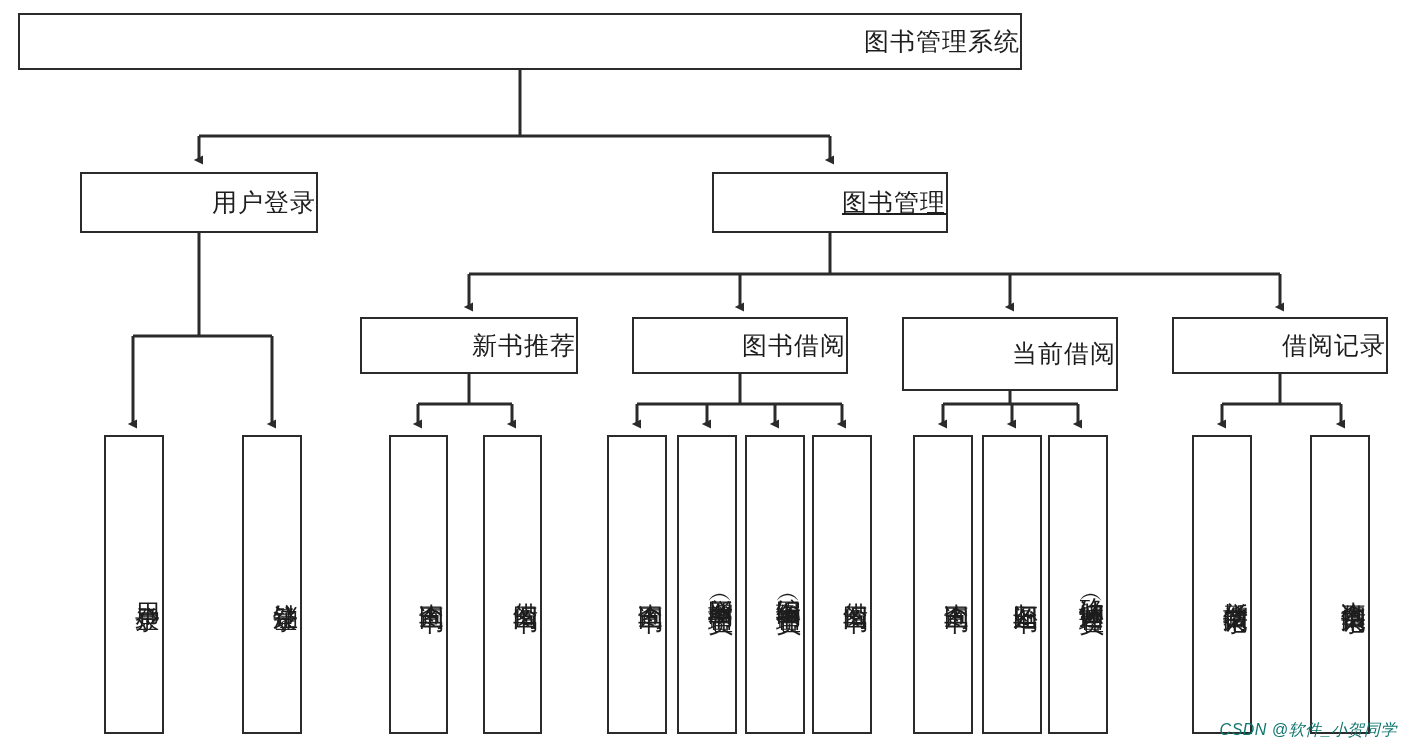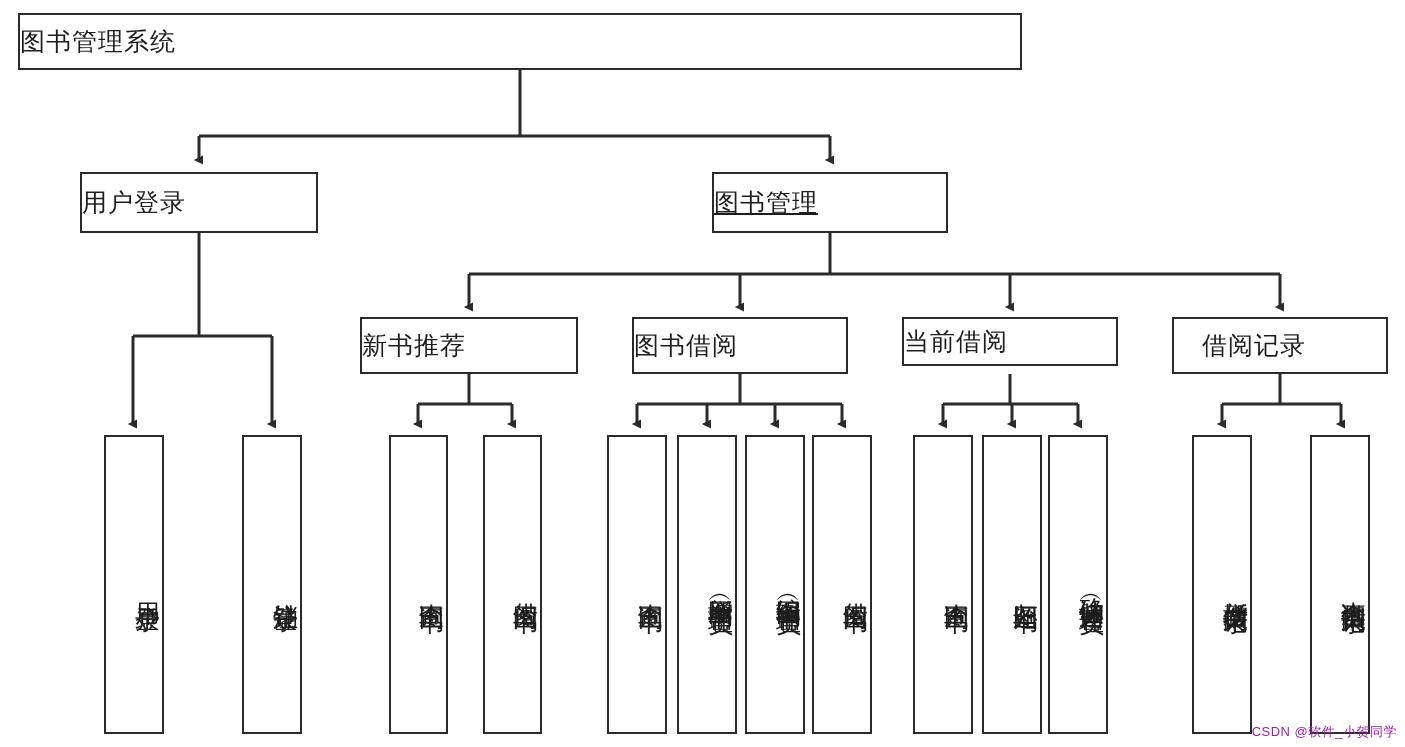--- a/index.html
+++ b/index.html
@@ -26,21 +26,21 @@
     height: 747px;
     pointer-events: none;
   }
   .node {
     position: absolute;
     box-sizing: border-box;
     border: 2px solid #2b2b2b;
     background: #ffffff;
     display: flex;
     align-items: center;
-    justify-content: flex-start;
+    justify-content: flex-end;
     color: #1d1d1d;
     z-index: 2;
   }
   .node.horiz {
     font-size: 25px;
     letter-spacing: 1px;
     line-height: 1.1;
   }
   .node.vert {
     writing-mode: vertical-rl;
@@ -53,25 +53,26 @@
     justify-content: center;
   }
   .node .label {
     display: block;
     white-space: pre-line;
   }
   #watermark {
     position: absolute;
     right: 8px;
     bottom: 6px;
-    font-size: 13px;
-    color: #a21caf;
+    font-size: 16px;
+    color: #0f766e;
     letter-spacing: 0.5px;
     z-index: 3;
     white-space: nowrap;
+    font-style: italic;
   }
 </style>
 </head>
 <body>
 
 <div id="canvas">
 
   <svg id="edges" viewBox="0 0 1405 747" xmlns="http://www.w3.org/2000/svg">
     <defs>
       <marker id="arrow" markerWidth="10" markerHeight="10" refX="5.2" refY="4" orient="auto" markerUnits="userSpaceOnUse">
@@ -136,21 +137,21 @@
   </div>
 
   <div class="node horiz" style="left:632px; top:317px; width:216px; height:57px;">
     <span class="label">图书借阅</span>
   </div>
 
   <div class="node horiz" style="left:360px; top:317px; width:218px; height:57px;">
     <span class="label">新书推荐</span>
   </div>
 
-  <div class="node horiz" style="left:902px; top:317px; width:216px; height:49px;">
+  <div class="node horiz" style="left:902px; top:317px; width:216px; height:74px;">
     <span class="label">当前借阅</span>
   </div>
 
   <div class="node horiz" style="left:1172px; top:317px; width:216px; height:57px;padding-left:28px;">
     <span class="label">借阅记录</span>
   </div>
 
   <div class="node vert" style="left:104px; top:435px; width:60px; height:299px;">
     <span class="label">用户登录</span>
   </div>

